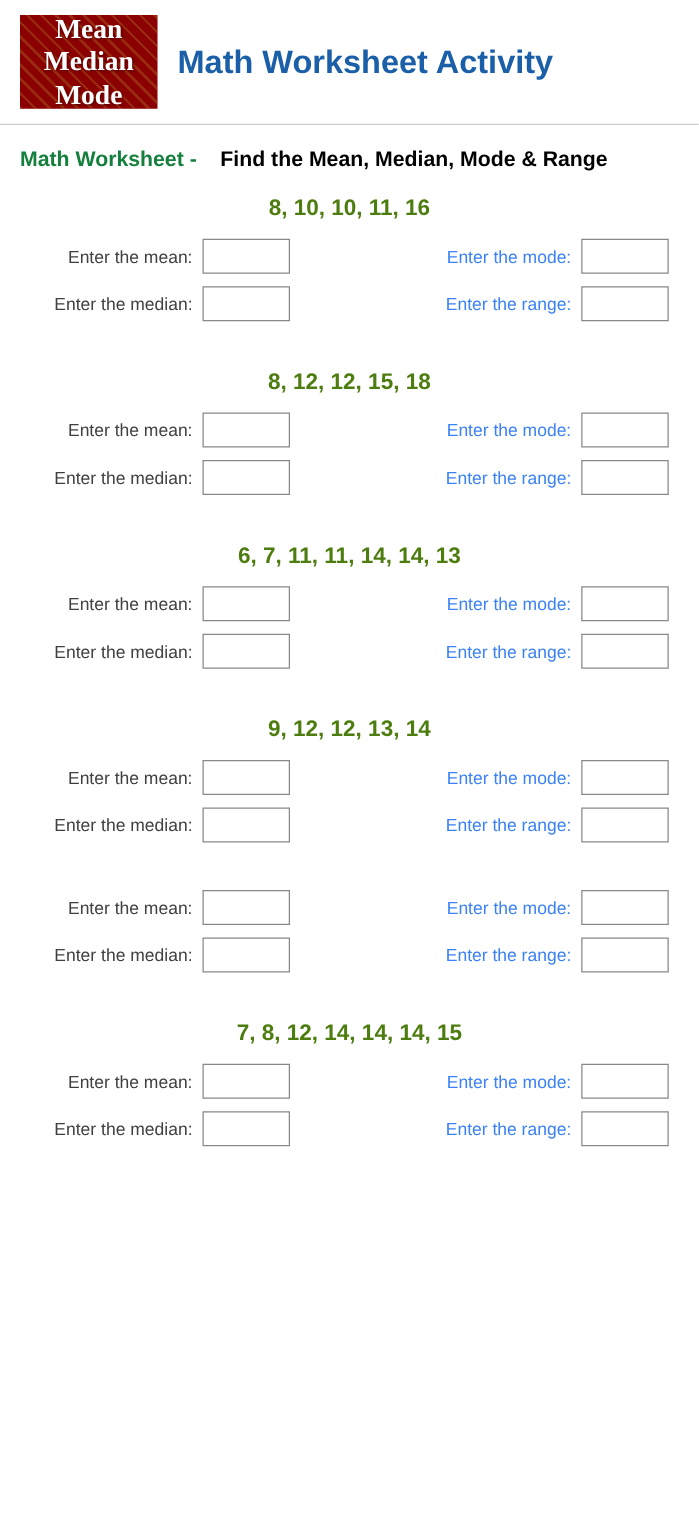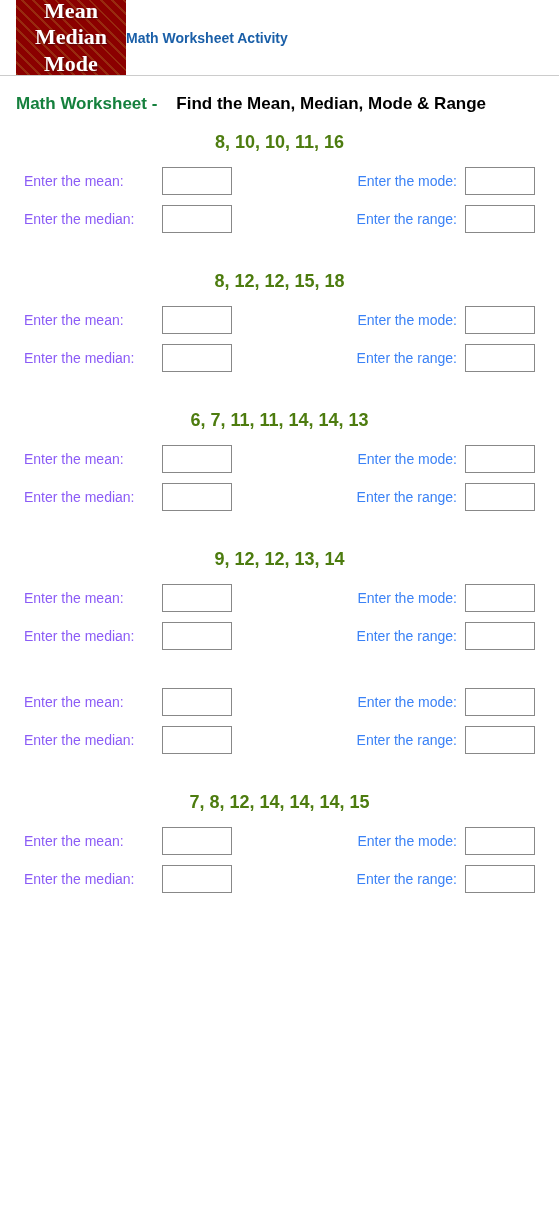--- a/index.html
+++ b/index.html
@@ -8,22 +8,23 @@
       min-height: 1223px;
       background: #fff;
       font-family: Arial, sans-serif;
       color: #000;
     }
 
     
     .header {
       display: flex;
       align-items: center;
-      padding: 0 16px;
+      padding: 12px 16px;
       border-bottom: 1px solid #ccc;
+      gap: 16px;
     }
     .logo-box {
       width: 110px;
       height: 75px;
       background: #8B0000;
       display: flex;
       align-items: center;
       justify-content: center;
       position: relative;
       overflow: hidden;
@@ -51,21 +52,21 @@
         transparent 8px
       );
     }
     .header-title {
       display: flex;
       flex-direction: column;
       gap: 4px;
     }
     .header-title-main {
       color: #1a5fa8;
-      font-size: 14px;
+      font-size: 26px;
       font-weight: bold;
       font-family: Arial, sans-serif;
     }
     .header-title-url {
       color: #1a5fa8;
       font-size: 15px;
       font-family: Arial, sans-serif;
     }
 
     
@@ -98,24 +99,24 @@
       margin-bottom: 14px;
       margin-top: 10px;
     }
     .input-row {
       display: flex;
       align-items: center;
       margin-bottom: 10px;
       padding: 0 8px;
     }
     .input-label {
-      color: #8b5cf6;
+      color: #404040;
       font-size: 14px;
       min-width: 130px;
-      text-align: left;
+      text-align: right;
       margin-right: 8px;
       flex-shrink: 0;
     }
     .input-field {
       width: 70px;
       height: 28px;
       border: 1px solid #888;
       background: #fff;
       margin-right: 0;
       flex-shrink: 0;

